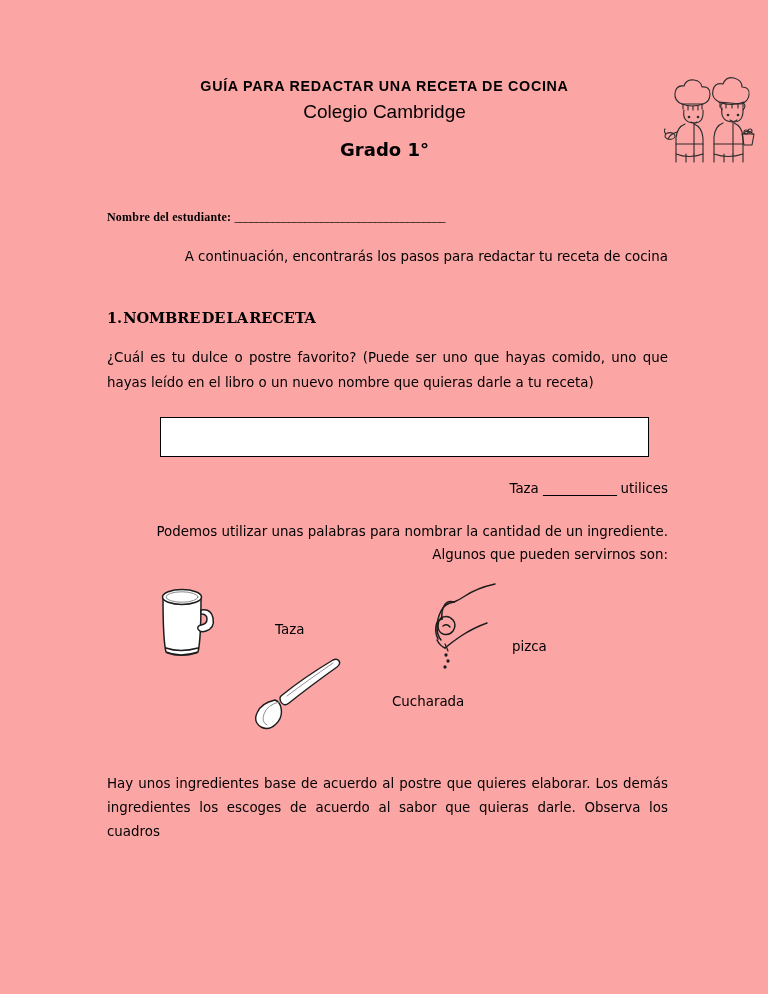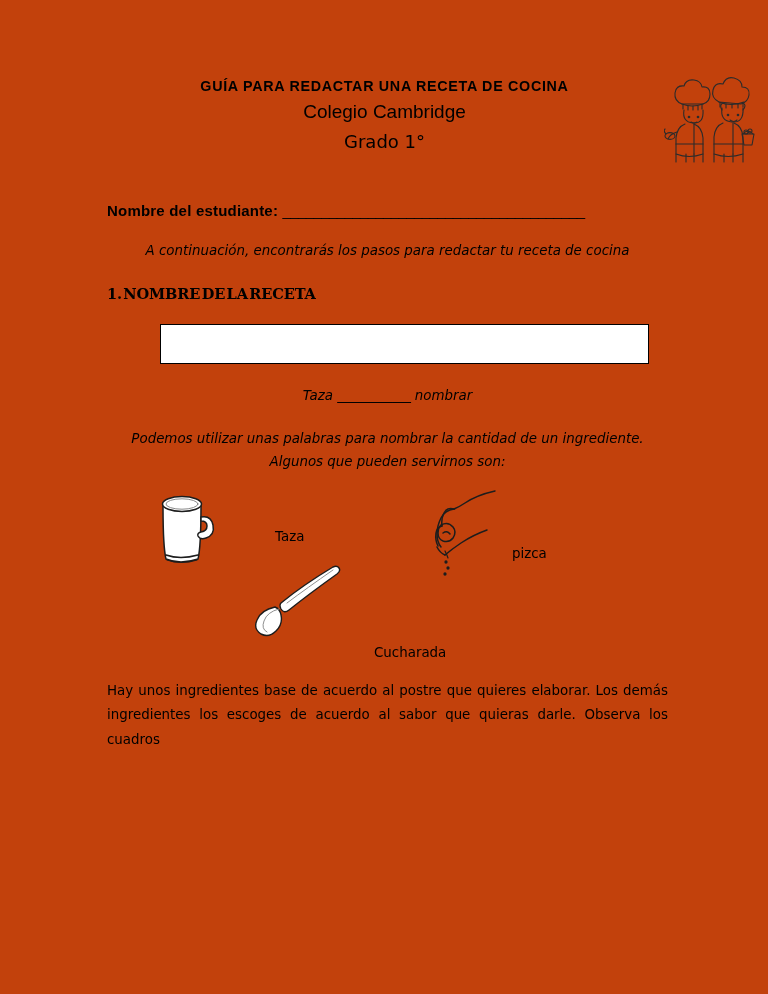--- a/index.html
+++ b/index.html
@@ -12,21 +12,21 @@
     height: 994px;
     position: relative;
     font-family: "DejaVu Sans", sans-serif;
     color: #000000;
     overflow: hidden;
   }
   .page {
     position: relative;
     width: 768px;
     height: 994px;
-    background: #c2410c;
+    background: #fca5a5;
     box-sizing: border-box;
     padding: 78px 100px 0 107px;
   }
 
   
   .header-block {
     position: relative;
   }
   .doc-title {
     font-family: "Liberation Sans", sans-serif;
@@ -42,71 +42,71 @@
     font-family: Liberation Sans, sans-serif;
     font-size: 19px;
     text-align: center;
     margin: 0 0 3px 0;
     padding-right: 6px;
   }
   .grade-line {
     font-family: "DejaVu Sans", sans-serif;
     font-size: 18px;
     text-align: center;
-    margin: 8px;
+    margin: 16px;
     padding-right: 6px;
+    font-weight: bold;
   }
   .chefs-art {
     position: absolute;
     right: -92px;
     top: -4px;
     width: 96px;
     height: 92px;
   }
 
   
   .name-line {
-    font-family: Liberation Sans, sans-serif;
-    font-size: 15px;
+    font-family: Liberation Serif, serif;
+    font-size: 12px;
     font-weight: bold;
     margin: 50px 0 4px 0;
     white-space: nowrap;
     letter-spacing: 0.2px;
   }
   .name-line .rule {
     font-weight: normal;
     letter-spacing: -0.6px;
   }
   .intro {
     font-family: "DejaVu Sans", sans-serif;
     font-size: 13.5px;
     margin: 27px 0 0 0;
   }
   .section-heading {
     font-family: "DejaVu Serif", serif;
     font-weight: bold;
     font-size: 14.6px;
-    margin: 22px 0 0 0;
+    margin: 40px 0 0 0;
     word-spacing: -3.5px;
     letter-spacing: -0.15px;
   }
   p.body-text {
     font-family: "DejaVu Sans", sans-serif;
     font-size: 13.4px;
     line-height: 1.82;
     margin: 20px 0 0 0;
     text-align: justify;
   }
   p.body-text.loose {
     line-height: 1.72;
     margin-top: 18px;
   }
   p.body-text.no-justify {
-    text-align: center;
-    font-style: italic;
+    text-align: right;
   }
   .fill-line {
     letter-spacing: -0.6px;
   }
 
   
   .answer-box {
     margin: 22px 0 0 53px;
     width: 489px;
     height: 40px;
@@ -128,21 +128,21 @@
     position: absolute;
     font-family: "DejaVu Sans", sans-serif;
     font-size: 13.4px;
     white-space: nowrap;
   }
   .cup-art   { left: 48px;  top: 6px;   width: 78px;  height: 80px; }
   .cup-label { left: 139px; top: 42px; margin-left: 29px; }
   .hand-art  { left: 300px; top: 0px;   width: 92px;  height: 92px; }
   .hand-label{ left: 405px; top: 59px; }
   .spoon-art { left: 138px; top: 78px;  width: 96px;  height: 72px; }
-  .spoon-label{left: 267px; top: 114px; margin-top: 44px; }
+  .spoon-label{left: 285px; top: 114px; }
 
   .closing {
     margin-top: 26px;
   }
 </style>
 </head>
 <body>
 
 <div class="page">
 
@@ -200,30 +200,31 @@
 
   <div class="name-line">
     <span>Nombre del estudiante:</span>
     <span class="rule">_______________________________________</span>
   </div>
 
   <p class="body-text no-justify intro">A continuación, encontrarás los pasos para redactar tu receta de cocina</p>
 
   <div class="section-heading">1. NOMBRE DE LA RECETA</div>
 
+  <p class="body-text">¿Cuál es tu dulce o postre favorito? (Puede ser uno que hayas comido, uno que hayas leído en el libro o un nuevo nombre que quieras darle a tu receta)</p>
 
 
   <div class="answer-box"></div>
 
 
 
   <p class="body-text no-justify">
     <span>Taza</span>
     <span class="fill-line">____________</span>
-    <span>nombrar</span>
+    <span>utilices</span>
   </p>
 
   <p class="body-text no-justify loose">
     <span>Podemos utilizar unas palabras para nombrar la cantidad de un ingrediente.</span><br>
     <span>Algunos que pueden servirnos son:</span>
   </p>
 
   <div class="illustrations">
 
     <svg class="ill-item cup-art" viewBox="0 0 78 80">

